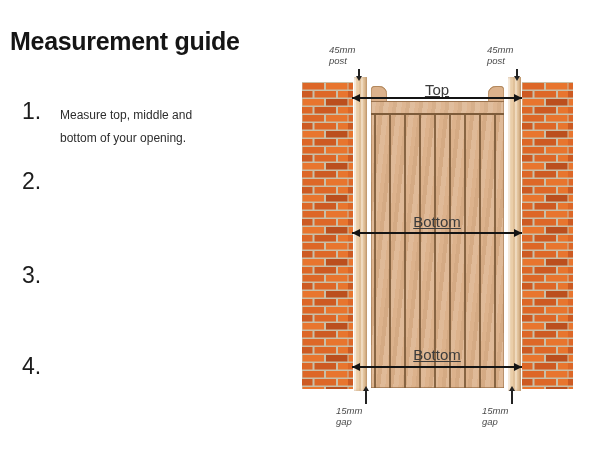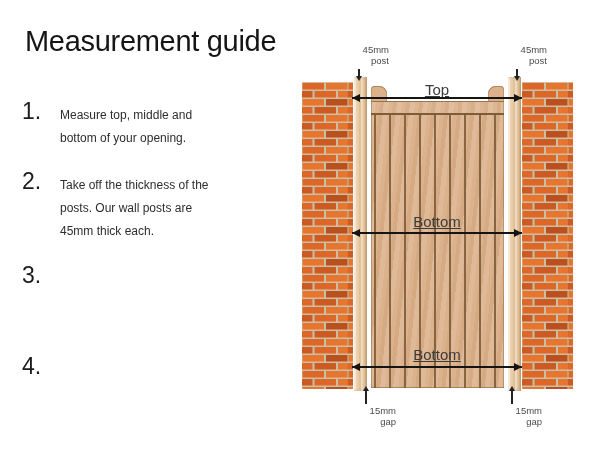--- a/index.html
+++ b/index.html
@@ -1,22 +1,22 @@
 <!DOCTYPE html>
 <html><head>
 <meta charset="utf-8">
 <style>
   html,body{margin:0;padding:0;background:#fff;}
   .stage{
     position:relative;width:600px;height:450px;background:#ffffff;overflow:hidden;
     font-family:"Liberation Sans", sans-serif;color:var(--text,#2d2d2d);
   }
   .title{
-    position:absolute;left:25px;top:24px;font-size:29px;line-height:34px;
-    font-weight:400;letter-spacing:-0.3px;color:#151515;white-space:nowrap;
+    position:absolute;left:10px;top:24px;font-size:25px;line-height:34px;
+    font-weight:700;letter-spacing:-0.3px;color:#151515;white-space:nowrap;
   }
   .step{position:absolute;left:22px;width:285px;display:flex;align-items:baseline;}
   .step-num{width:38px;flex:0 0 38px;font-size:23px;line-height:23px;font-weight:400;color:#1c1c1c;}
   .step-text{font-size:12px;line-height:23px;color:var(--text,#2d2d2d);white-space:pre-line;}
   .step.s1{top:100px}.step.s2{top:170px}.step.s3{top:264px}.step.s4{top:355px}
 
   
   .brick-col{position:absolute;}
   .post{
     position:absolute;width:13px;background:var(--post,#eacda7);
@@ -51,22 +51,22 @@
   .harrow::after{content:"";position:absolute;right:0;top:-3px;border:4px solid transparent;border-right:0;border-left:8px solid var(--arrow,#141414);}
   .harrow.a-top{top:97px}.harrow.a-mid{top:232px}.harrow.a-bot{top:366px}
 
   .mlabel{
     position:absolute;left:352px;width:170px;text-align:center;
     font-size:15px;line-height:16px;color:var(--label,#3c3c3c);text-decoration:underline;
   }
   .mlabel.l-top{top:82px}.mlabel.l-mid{top:214px}.mlabel.l-bot{top:347px}
 
   .slabel{
-    position:absolute;width:60px;text-align:right;font-size:9.5px;line-height:1.2;
-    color:#4b4b4b;white-space:pre-line;
+    position:absolute;width:60px;text-align:left;font-size:9.5px;line-height:1.2;
+    color:#4b4b4b;white-space:pre-line;font-style:italic;
   }
   .varrow{position:absolute;width:2px;background:#222;}
   .varrow.down::after{content:"";position:absolute;bottom:-5px;left:-2px;border:3px solid transparent;border-bottom:0;border-top:5px solid #222;}
   .varrow.up::before{content:"";position:absolute;top:-5px;left:-2px;border:3px solid transparent;border-top:0;border-bottom:5px solid #222;}
 </style>
 </head>
 <body>
 
 <div class="stage" style="--arrow: #141414; --text: #2d2d2d; --label: #3c3c3c; --wood: #dcb28c; --post: #eacda7; --groove: #7e5c3a;">
 
@@ -90,23 +90,20 @@
 
   <div class="title">Measurement guide</div>
 
   <div class="step s1">
     <div class="step-num">1.</div>
     <div class="step-text">Measure top, middle and
 bottom of your opening.</div>
   </div>
   <div class="step s2">
     <div class="step-num">2.</div>
-    <div class="step-text">Take off the thickness of the
-posts. Our wall posts are
-45mm thick each.</div>
   </div>
   <div class="step s3">
     <div class="step-num">3.</div>
   </div>
   <div class="step s4">
     <div class="step-num">4.</div>
   </div>
 
   <svg class="brick-col" style="left:302px;top:82px" width="51" height="307">
     <rect width="51" height="307" fill="url(#bricks)"></rect>

